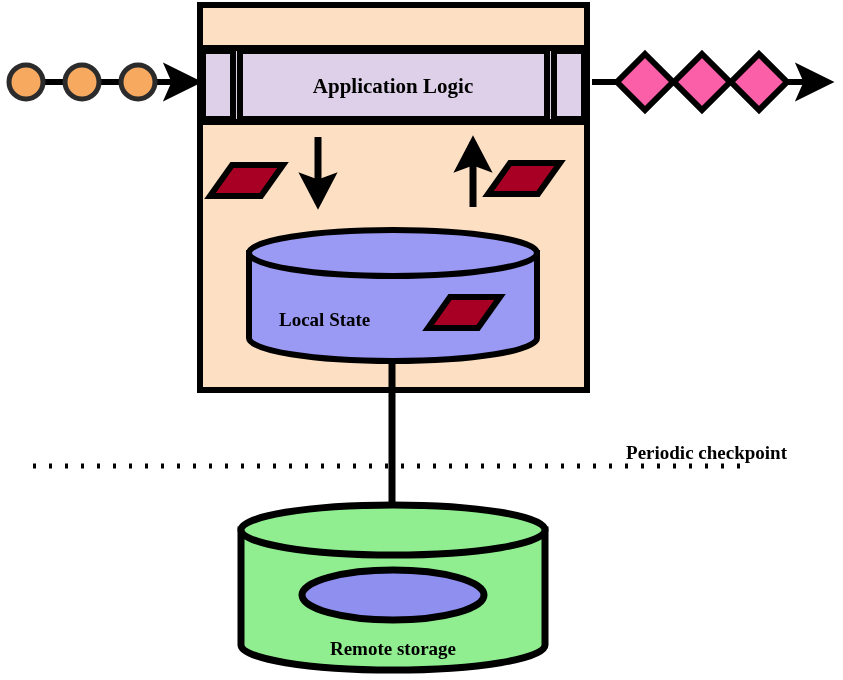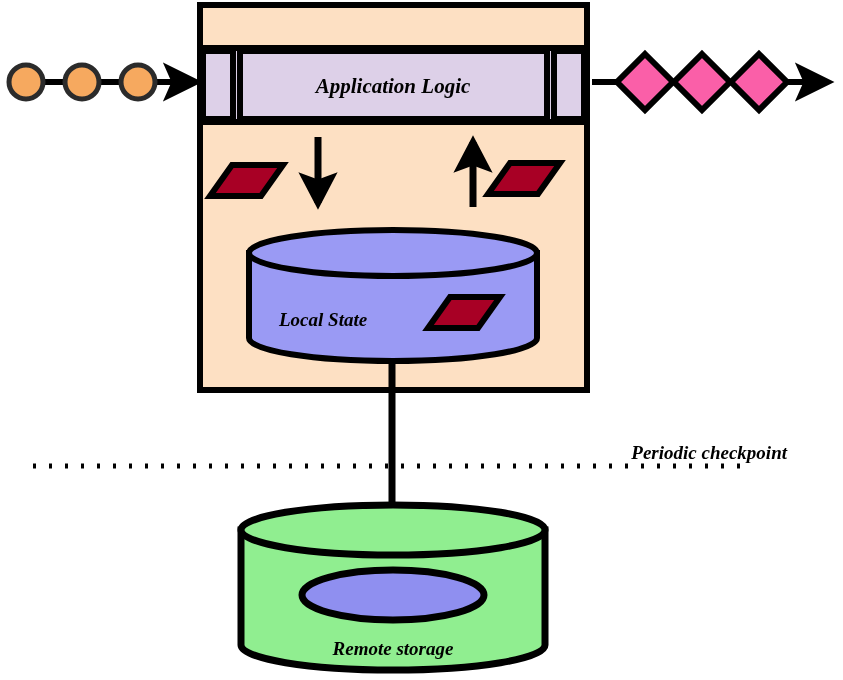--- a/index.html
+++ b/index.html
@@ -11,21 +11,20 @@
   body {
     width: 843px;
     height: 680px;
     overflow: hidden;
     font-family: "Liberation Serif", "DejaVu Serif", serif;
   }
   #diagram-root {
     position: relative;
     width: 843px;
     height: 680px;
-    font-style: italic;
   }
   svg#diagram-canvas {
     display: block;
     width: 843px;
     height: 680px;
   }
   .label-text {
     font-family: "Liberation Serif", "DejaVu Serif", serif;
     font-weight: bold;
     fill: #000000;

